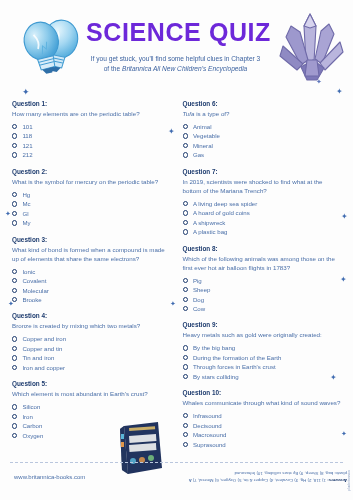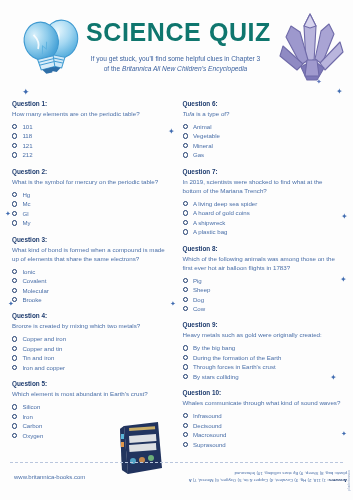--- a/index.html
+++ b/index.html
@@ -27,21 +27,21 @@
   }
   .crystal{
     position:absolute;right:6px;top:10px;width:70px;height:78px;
   }
   .title{
     position:absolute;left:4px;right:0;top:18px;
     text-align:center;
     font-size:25px;
     font-weight:bold;
     letter-spacing:0.6px;
-    color:#0f766e;
+    color:#6d28d9;
   }
   .subtitle{
     position:absolute;left:60px;right:62px;top:54px;
     text-align:center;
     font-size:6.6px;
     line-height:1.55;
     color:#3d63a0;
   }
   .subtitle .it{font-style:italic;}
 

